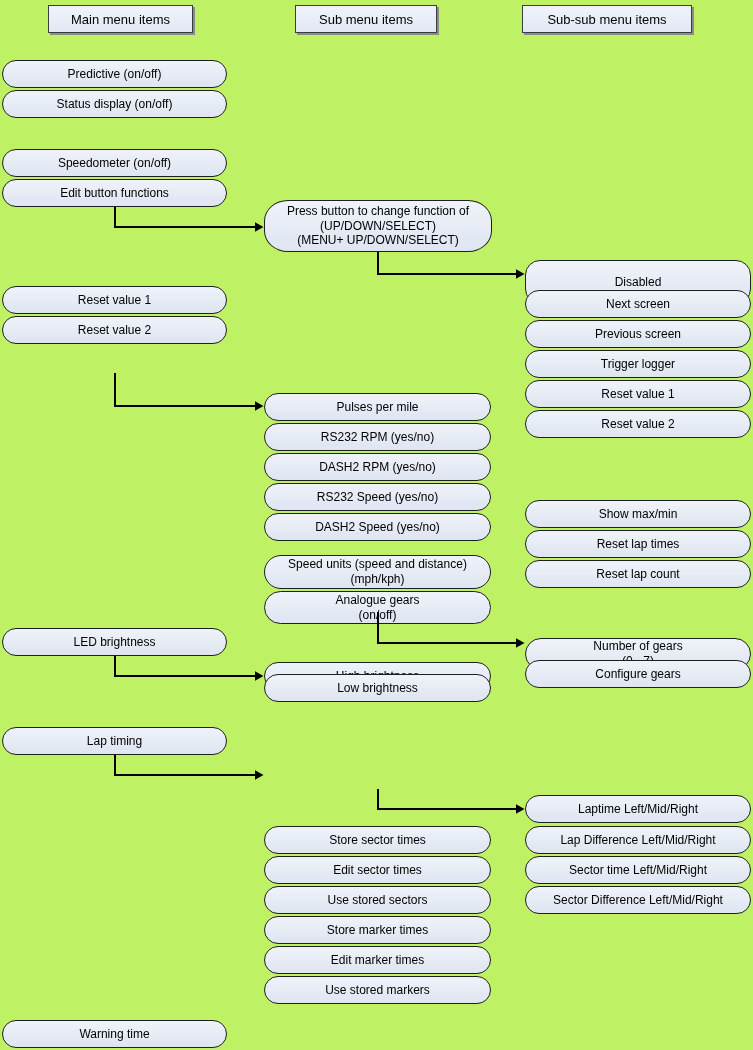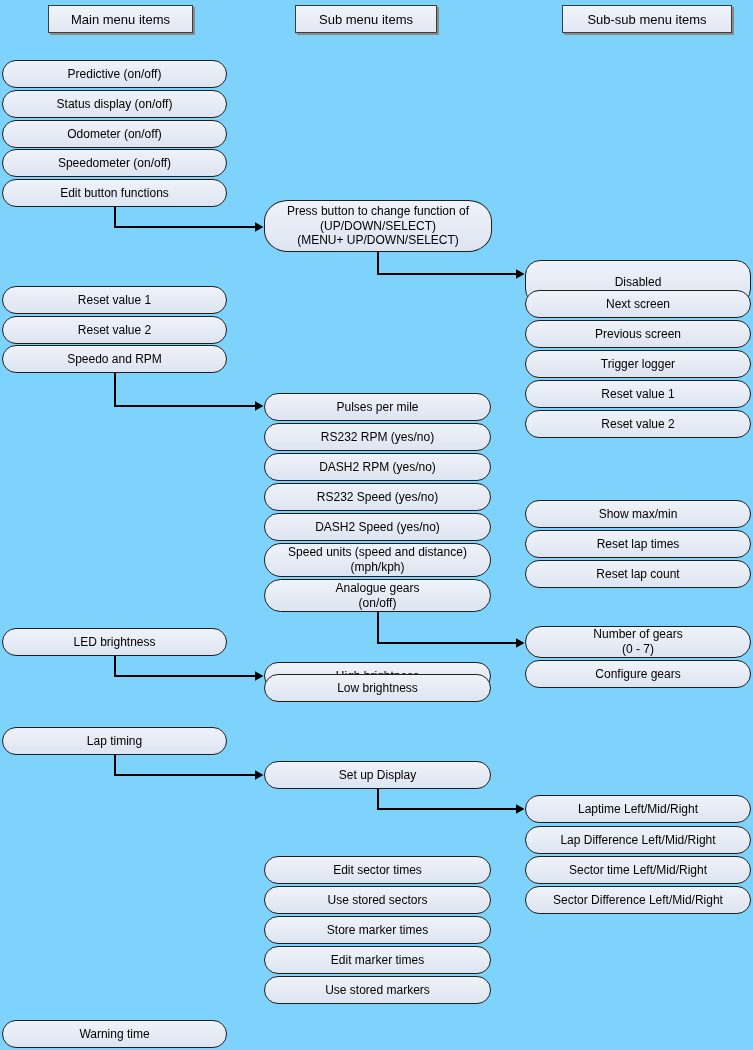--- a/index.html
+++ b/index.html
@@ -1,20 +1,20 @@
 <!DOCTYPE html>
 <html><head>
 <meta charset="utf-8">
 <style>
   html, body { margin: 0; padding: 0; background: #ffffff; }
   #canvas {
     position: relative;
     width: 753px;
     height: 1050px;
-    background: #7dd3fc;
+    background: #bef264;
     font-family: "Liberation Sans", sans-serif;
     color: #000;
     overflow: hidden;
   }
   .hdr {
     position: absolute;
     background: linear-gradient(#f0f3fa, #e2e8f3);
     border: 1px solid #3c3c3c;
     box-shadow: 2px 2px 0 #8b8b8b;
     display: flex;
@@ -30,64 +30,62 @@
     border-radius: 15px;
     display: flex;
     align-items: center;
     justify-content: center;
     text-align: center;
     font-size: 12px;
     line-height: 1.22;
     white-space: pre-line;
     box-sizing: border-box;
   }
-  .node.tall2 { border-radius: 17px; }
+  .node.tall2 { border-radius: 17px; margin-top: 12px; }
   .node.tall3 { border-radius: 24px / 21px; }
   #edges {
     position: absolute;
     left: 0; top: 0;
     pointer-events: none;
   }
 </style>
 </head>
 <body>
 
 <div id="canvas">
 
   <div class="hdr" style="left:48px; top:5px; width:145px; height:28px">Main menu items</div>
   <div class="hdr" style="left:295px; top:5px; width:142px; height:28px">Sub menu items</div>
-  <div class="hdr" style="left:562px; top:5px; width:170px; height:28px">Sub-sub menu items</div>
+  <div class="hdr" style="left:522px; top:5px; width:170px; height:28px">Sub-sub menu items</div>
 
   <div class="node" style="left:2px; top:60px; width:225px; height:28px">Predictive (on/off)</div>
   <div class="node" style="left:2px; top:90px; width:225px; height:28px">Status display (on/off)</div>
-  <div class="node" style="left:2px; top:120px; width:225px; height:28px">Odometer (on/off)</div>
   <div class="node" style="left:2px; top:149px; width:225px; height:28px">Speedometer (on/off)</div>
   <div class="node" style="left:2px; top:179px; width:225px; height:28px">Edit button functions</div>
   <div class="node" style="left:2px; top:286px; width:225px; height:28px">Reset value 1</div>
   <div class="node" style="left:2px; top:316px; width:225px; height:28px">Reset value 2</div>
-  <div class="node" style="left:2px; top:345px; width:225px; height:28px">Speedo and RPM</div>
   <div class="node" style="left:2px; top:628px; width:225px; height:28px">LED brightness</div>
   <div class="node" style="left:2px; top:727px; width:225px; height:28px">Lap timing</div>
   <div class="node" style="left:2px; top:1020px; width:225px; height:28px">Warning time</div>
 
   <div class="node tall3" style="left:264px; top:200px; width:228px; height:52px">Press button to change function of
 (UP/DOWN/SELECT)
 (MENU+ UP/DOWN/SELECT)</div>
   <div class="node" style="left:264px; top:393px; width:227px; height:28px">Pulses per mile</div>
   <div class="node" style="left:264px; top:423px; width:227px; height:28px">RS232 RPM (yes/no)</div>
   <div class="node" style="left:264px; top:453px; width:227px; height:28px">DASH2 RPM (yes/no)</div>
   <div class="node" style="left:264px; top:483px; width:227px; height:28px">RS232 Speed (yes/no)</div>
   <div class="node" style="left:264px; top:513px; width:227px; height:28px">DASH2 Speed (yes/no)</div>
   <div class="node tall2" style="left:264px; top:543px; width:227px; height:34px">Speed units (speed and distance)
 (mph/kph)</div>
   <div class="node tall2" style="left:264px; top:579px; width:227px; height:33px">Analogue gears
 (on/off)</div>
   <div class="node" style="left:264px; top:662px; width:227px; height:28px">High brightness</div>
   <div class="node" style="left:264px; top:674px; width:227px; height:28px">Low brightness</div>
-  <div class="node" style="left:264px; top:761px; width:227px; height:28px">Set up Display</div>
+  <div class="node" style="left:264px; top:826px; width:227px; height:28px">Store sector times</div>
   <div class="node" style="left:264px; top:856px; width:227px; height:28px">Edit sector times</div>
   <div class="node" style="left:264px; top:886px; width:227px; height:28px">Use stored sectors</div>
   <div class="node" style="left:264px; top:916px; width:227px; height:28px">Store marker times</div>
   <div class="node" style="left:264px; top:946px; width:227px; height:28px">Edit marker times</div>
   <div class="node" style="left:264px; top:976px; width:227px; height:28px">Use stored markers</div>
 
   <div class="node" style="left:525px; top:260px; width:226px; height:44px">Disabled</div>
   <div class="node" style="left:525px; top:290px; width:226px; height:28px">Next screen</div>
   <div class="node" style="left:525px; top:350px; width:226px; height:28px">Trigger logger</div>
   <div class="node" style="left:525px; top:320px; width:226px; height:28px">Previous screen</div>

